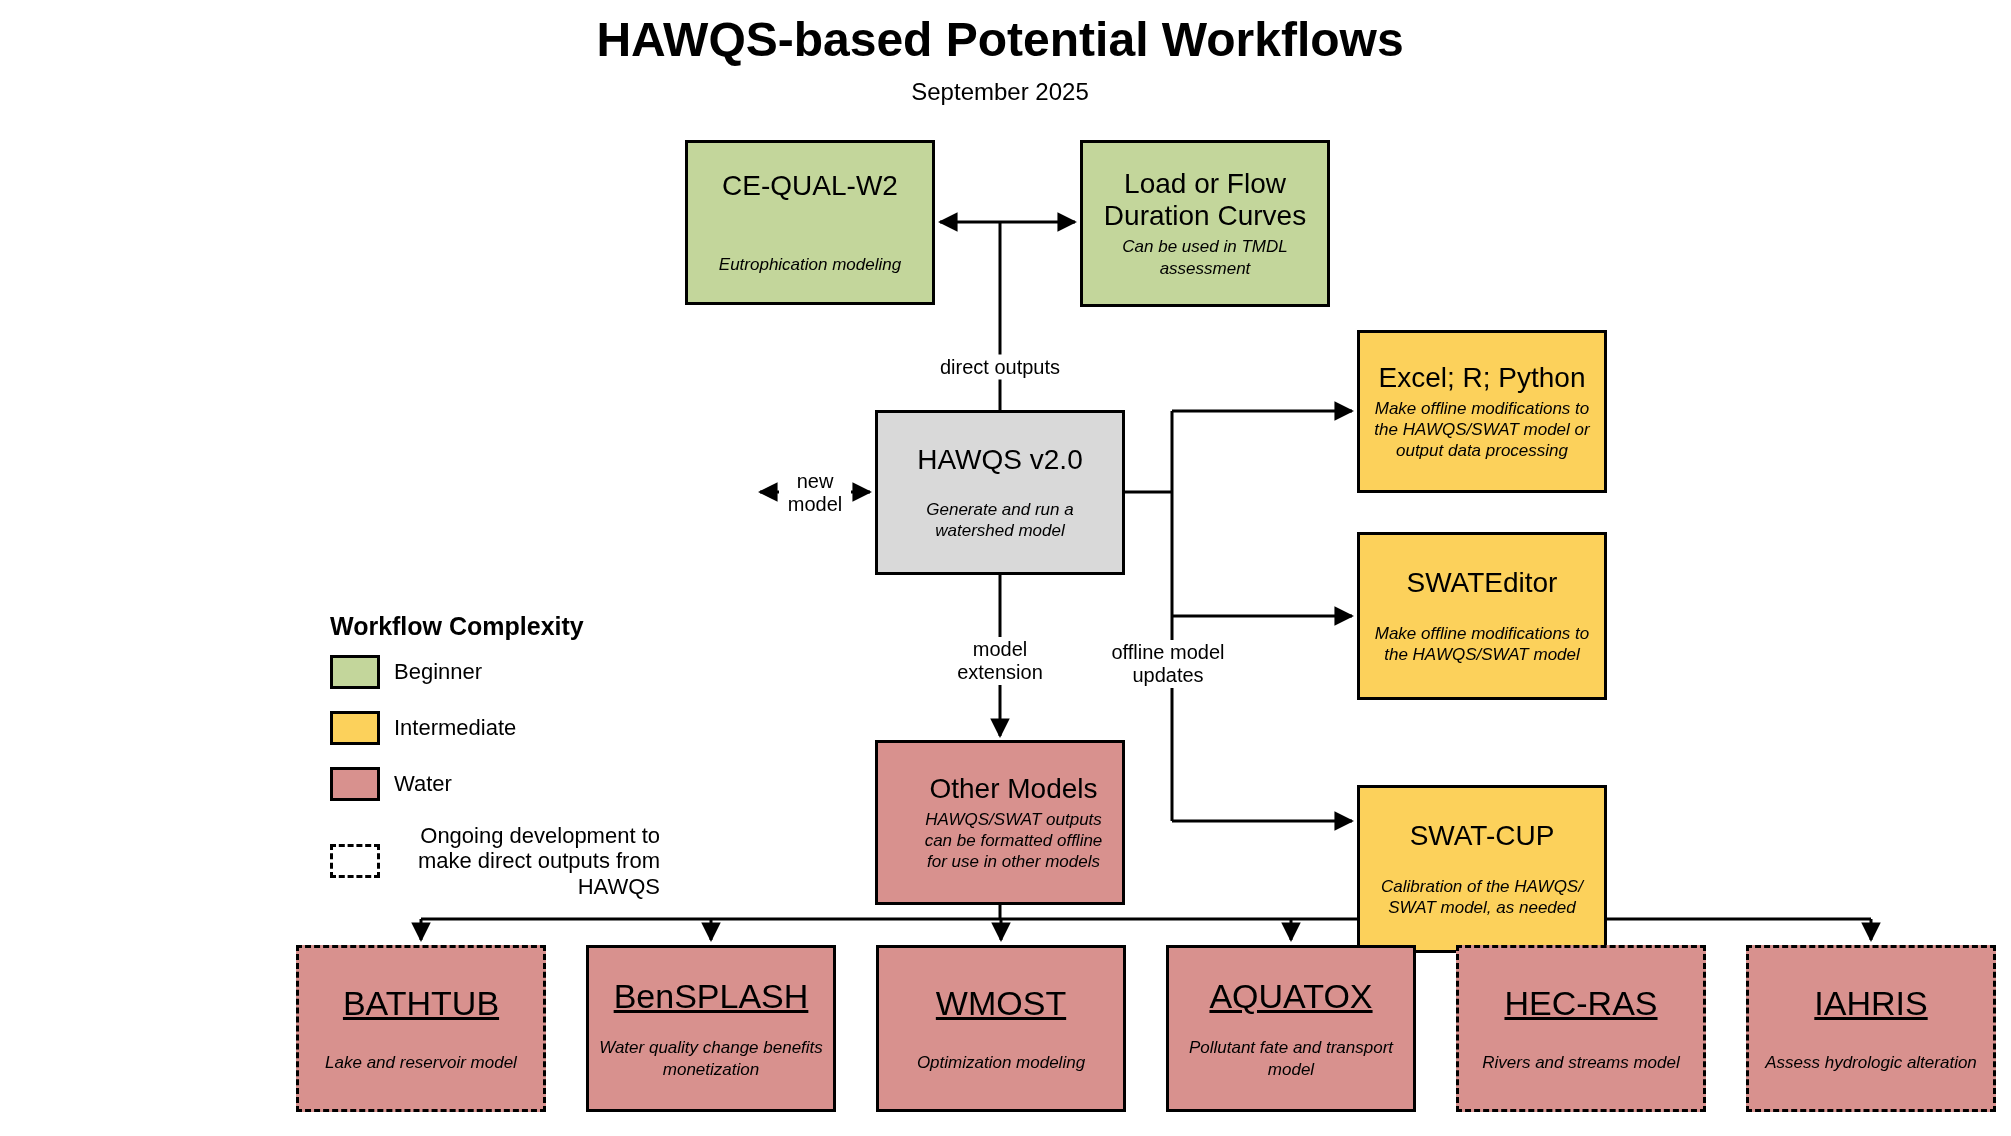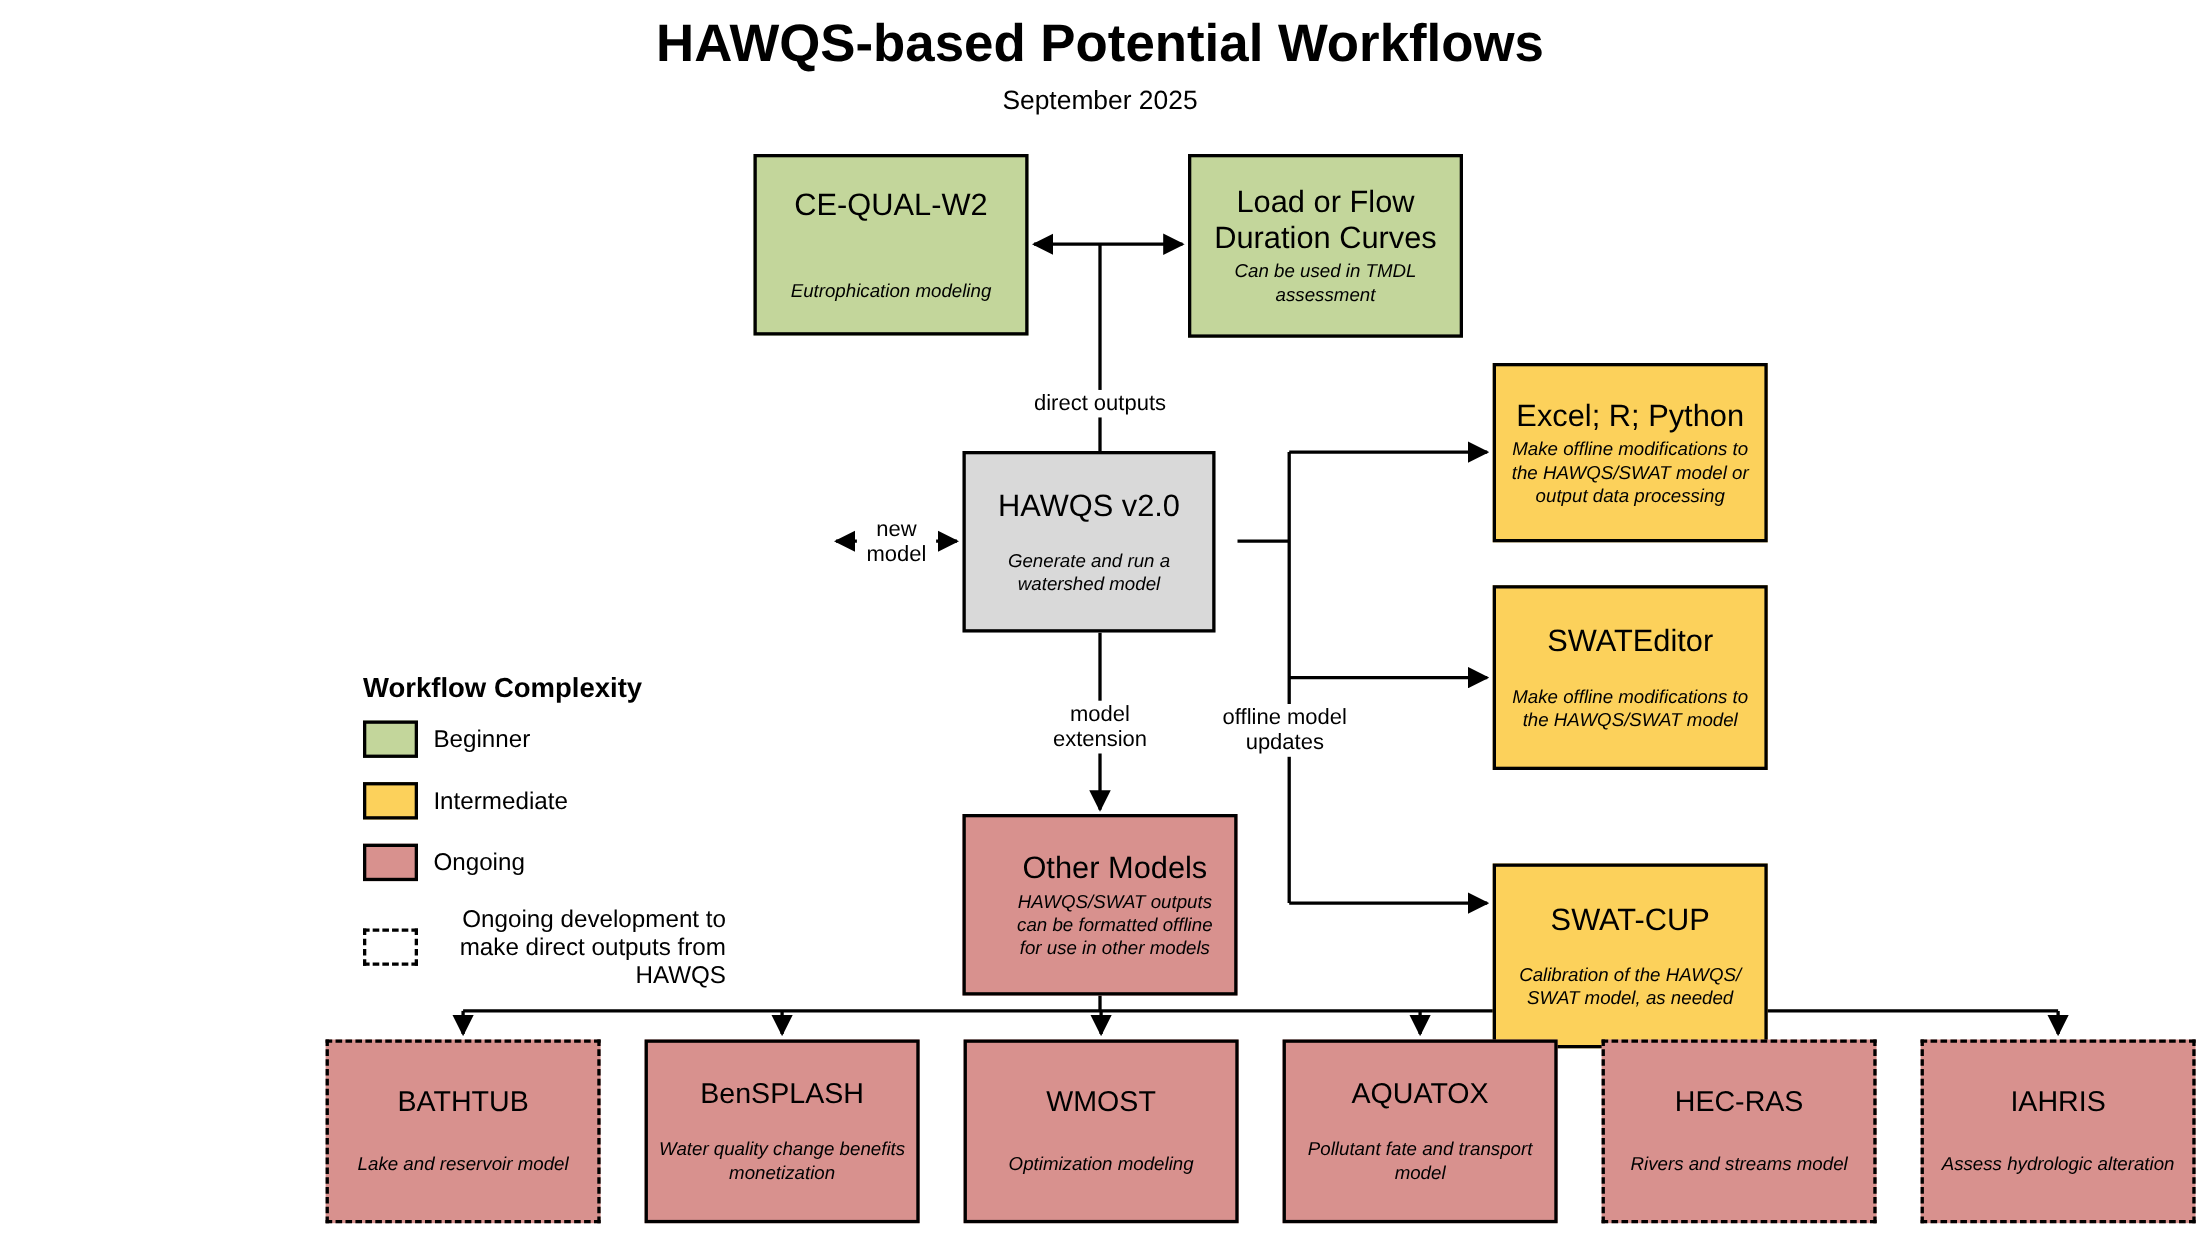--- a/index.html
+++ b/index.html
@@ -23,21 +23,21 @@
   }
   .node.spread{justify-content:space-evenly;}
   .node.stacked{justify-content:center;}
   .node.stacked .node-desc{margin-top:4px;}
   .green{background:#C3D69B;}
   .yellow{background:#FCD15B;}
   .pink{background:#D8918E;}
   .gray{background:#D9D9D9;}
   .dashed{border-style:dashed;}
   .node-title{font-size:28px;line-height:1.15;white-space:pre-line;}
-  .node-title.small{font-size:26px;}
+  .node-title.small{font-size:34px;text-decoration:underline;}
   .node-desc{font-size:17px;font-style:italic;line-height:1.25;white-space:pre-line;}
   .edge-label{
     position:absolute;z-index:2;background:#ffffff;font-size:20px;line-height:1.15;
     text-align:center;transform:translate(-50%,-50%);padding:1px 3px;
   }
   .legend{position:absolute;left:330px;top:612px;z-index:2;width:330px;}
   .legend-title{font-size:25px;font-weight:bold;margin-bottom:14px;}
   .legend-row{display:flex;align-items:center;margin-bottom:22px;text-align:right;}
   .legend-row.last{margin-bottom:12px;align-items:center;}
   .swatch{width:50px;height:34px;border:3px solid #000;box-sizing:border-box;flex:0 0 auto;}
@@ -97,21 +97,21 @@
     <div class="node-title">CE-QUAL-W2</div>
     <div class="node-desc">Eutrophication modeling</div>
   </div>
 
   <div class="node green stacked" style="left:1080px;top:140px;width:250px;height:167px;">
     <div class="node-title">Load or Flow Duration Curves</div>
     <div class="node-desc">Can be used in TMDL assessment</div>
   </div>
 
 
-  <div class="node gray spread" style="left:875px;top:410px;width:230px;height:165px;">
+  <div class="node gray spread" style="left:875px;top:410px;width:250px;height:165px;">
     <div class="node-title">HAWQS v2.0</div>
     <div class="node-desc">Generate and run a watershed model</div>
   </div>
 
   <div class="node yellow stacked" style="left:1357px;top:330px;width:250px;height:163px;">
     <div class="node-title">Excel; R; Python</div>
     <div class="node-desc">Make offline modifications to the HAWQS/SWAT model or output data processing</div>
   </div>
 
   <div class="node yellow spread" style="left:1357px;top:532px;width:250px;height:168px;">
@@ -170,21 +170,21 @@
     <div class="legend-row">
       <div class="swatch sw-green"></div>
       <div class="legend-label">Beginner</div>
     </div>
     <div class="legend-row">
       <div class="swatch sw-yellow"></div>
       <div class="legend-label">Intermediate</div>
     </div>
     <div class="legend-row">
       <div class="swatch sw-pink"></div>
-      <div class="legend-label">Ongoing</div>
+      <div class="legend-label">Water</div>
     </div>
     <div class="legend-row last">
       <div class="swatch sw-dashed"></div>
       <div class="legend-label wrap">Ongoing development to make direct outputs from HAWQS</div>
     </div>
   </div>
 
 </div>
 
 </body></html>

